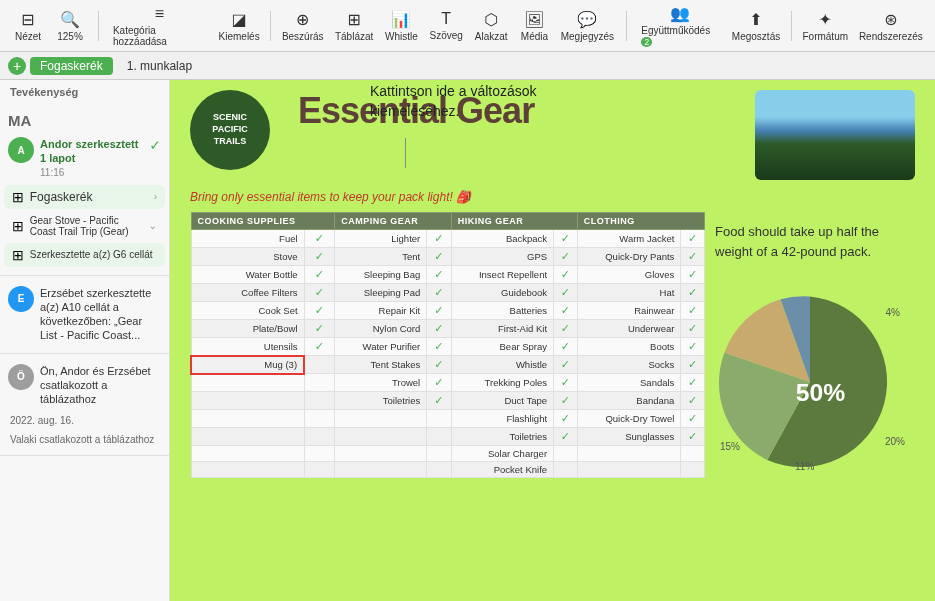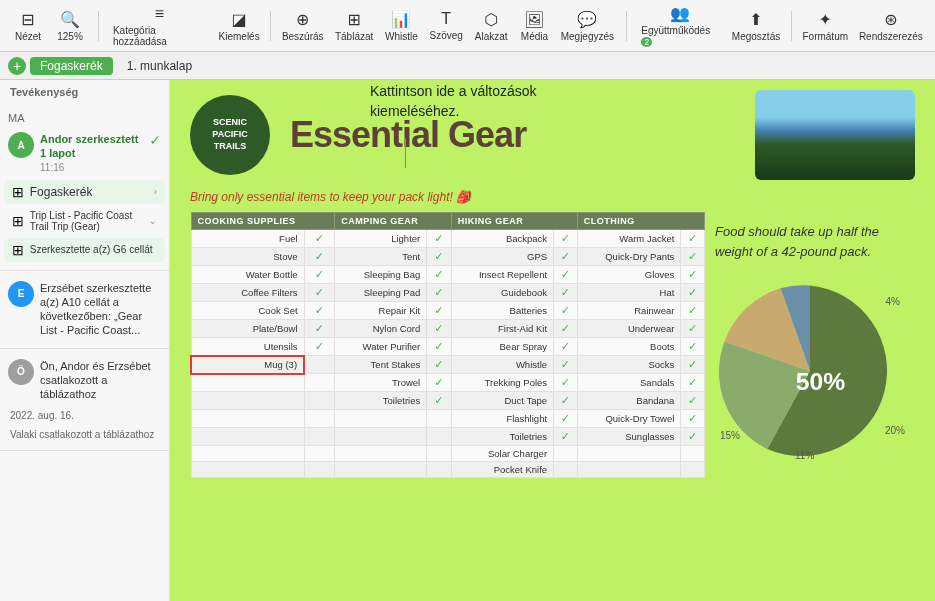--- a/index.html
+++ b/index.html
@@ -171,23 +171,22 @@
     
     .sheet-content {
       padding: 10px 20px;
       overflow: hidden;
       height: 100%;
     }
 
     
     .gear-layout {
       display: flex;
-      gap: 20px;
+      gap: 28px;
       margin-bottom: 10px;
-      align-items: center;
     }
     .gear-logo {
       width: 80px; height: 80px;
       border-radius: 50%;
       background: #2d5a27;
       display: flex; align-items: center; justify-content: center;
       flex-shrink: 0;
       font-size: 9px;
       color: white;
       text-align: center;
@@ -260,36 +259,35 @@
       right: 0; top: 0;
       width: 210px;
       padding: 10px;
       height: 100%;
     }
     .food-text {
       font-size: 13px;
       color: #333;
       line-height: 1.5;
       margin-top: 100px;
-      margin-bottom: 15px;
+      margin-bottom: 26px;
       font-weight: 500;
-      font-style: italic;
     }
 
     
     .pie-container {
       width: 190px;
       height: 190px;
       position: relative;
     }
 
     
     .ma-label {
-      font-size: 11px;
-      font-weight: normal;
+      font-size: 15px;
+      font-weight: bold;
       color: #666;
       padding: 4px 8px;
     }
   </style>
 </head>
 <body>
 
 <div class="toolbar">
   <div class="toolbar-group">
     <div class="toolbar-item">
@@ -390,21 +388,21 @@
         </div>
         <span style="color:#4caf50;font-size:14px;">✓</span>
       </div>
       <div class="sidebar-green-row">
         <span class="row-icon">⊞</span>
         <span class="row-label">Fogaskerék</span>
         <span class="row-chevron">›</span>
       </div>
       <div class="sidebar-row">
         <span class="row-icon">⊞</span>
-        <span class="row-label" style="font-size:10px;">Trip List - Pacific Coast Trail Trip (Gear)</span>
+        <span class="row-label" style="font-size:10px;">Gear Stove - Pacific Coast Trail Trip (Gear)</span>
         <span class="row-chevron">⌄</span>
       </div>
       <div class="sidebar-green-row">
         <span class="row-icon">⊞</span>
         <span class="row-label" style="font-size:10px;">Szerkesztette a(z) G6 cellát</span>
       </div>
     </div>
 
     <div class="sidebar-section">
       <div class="sidebar-user-row">

